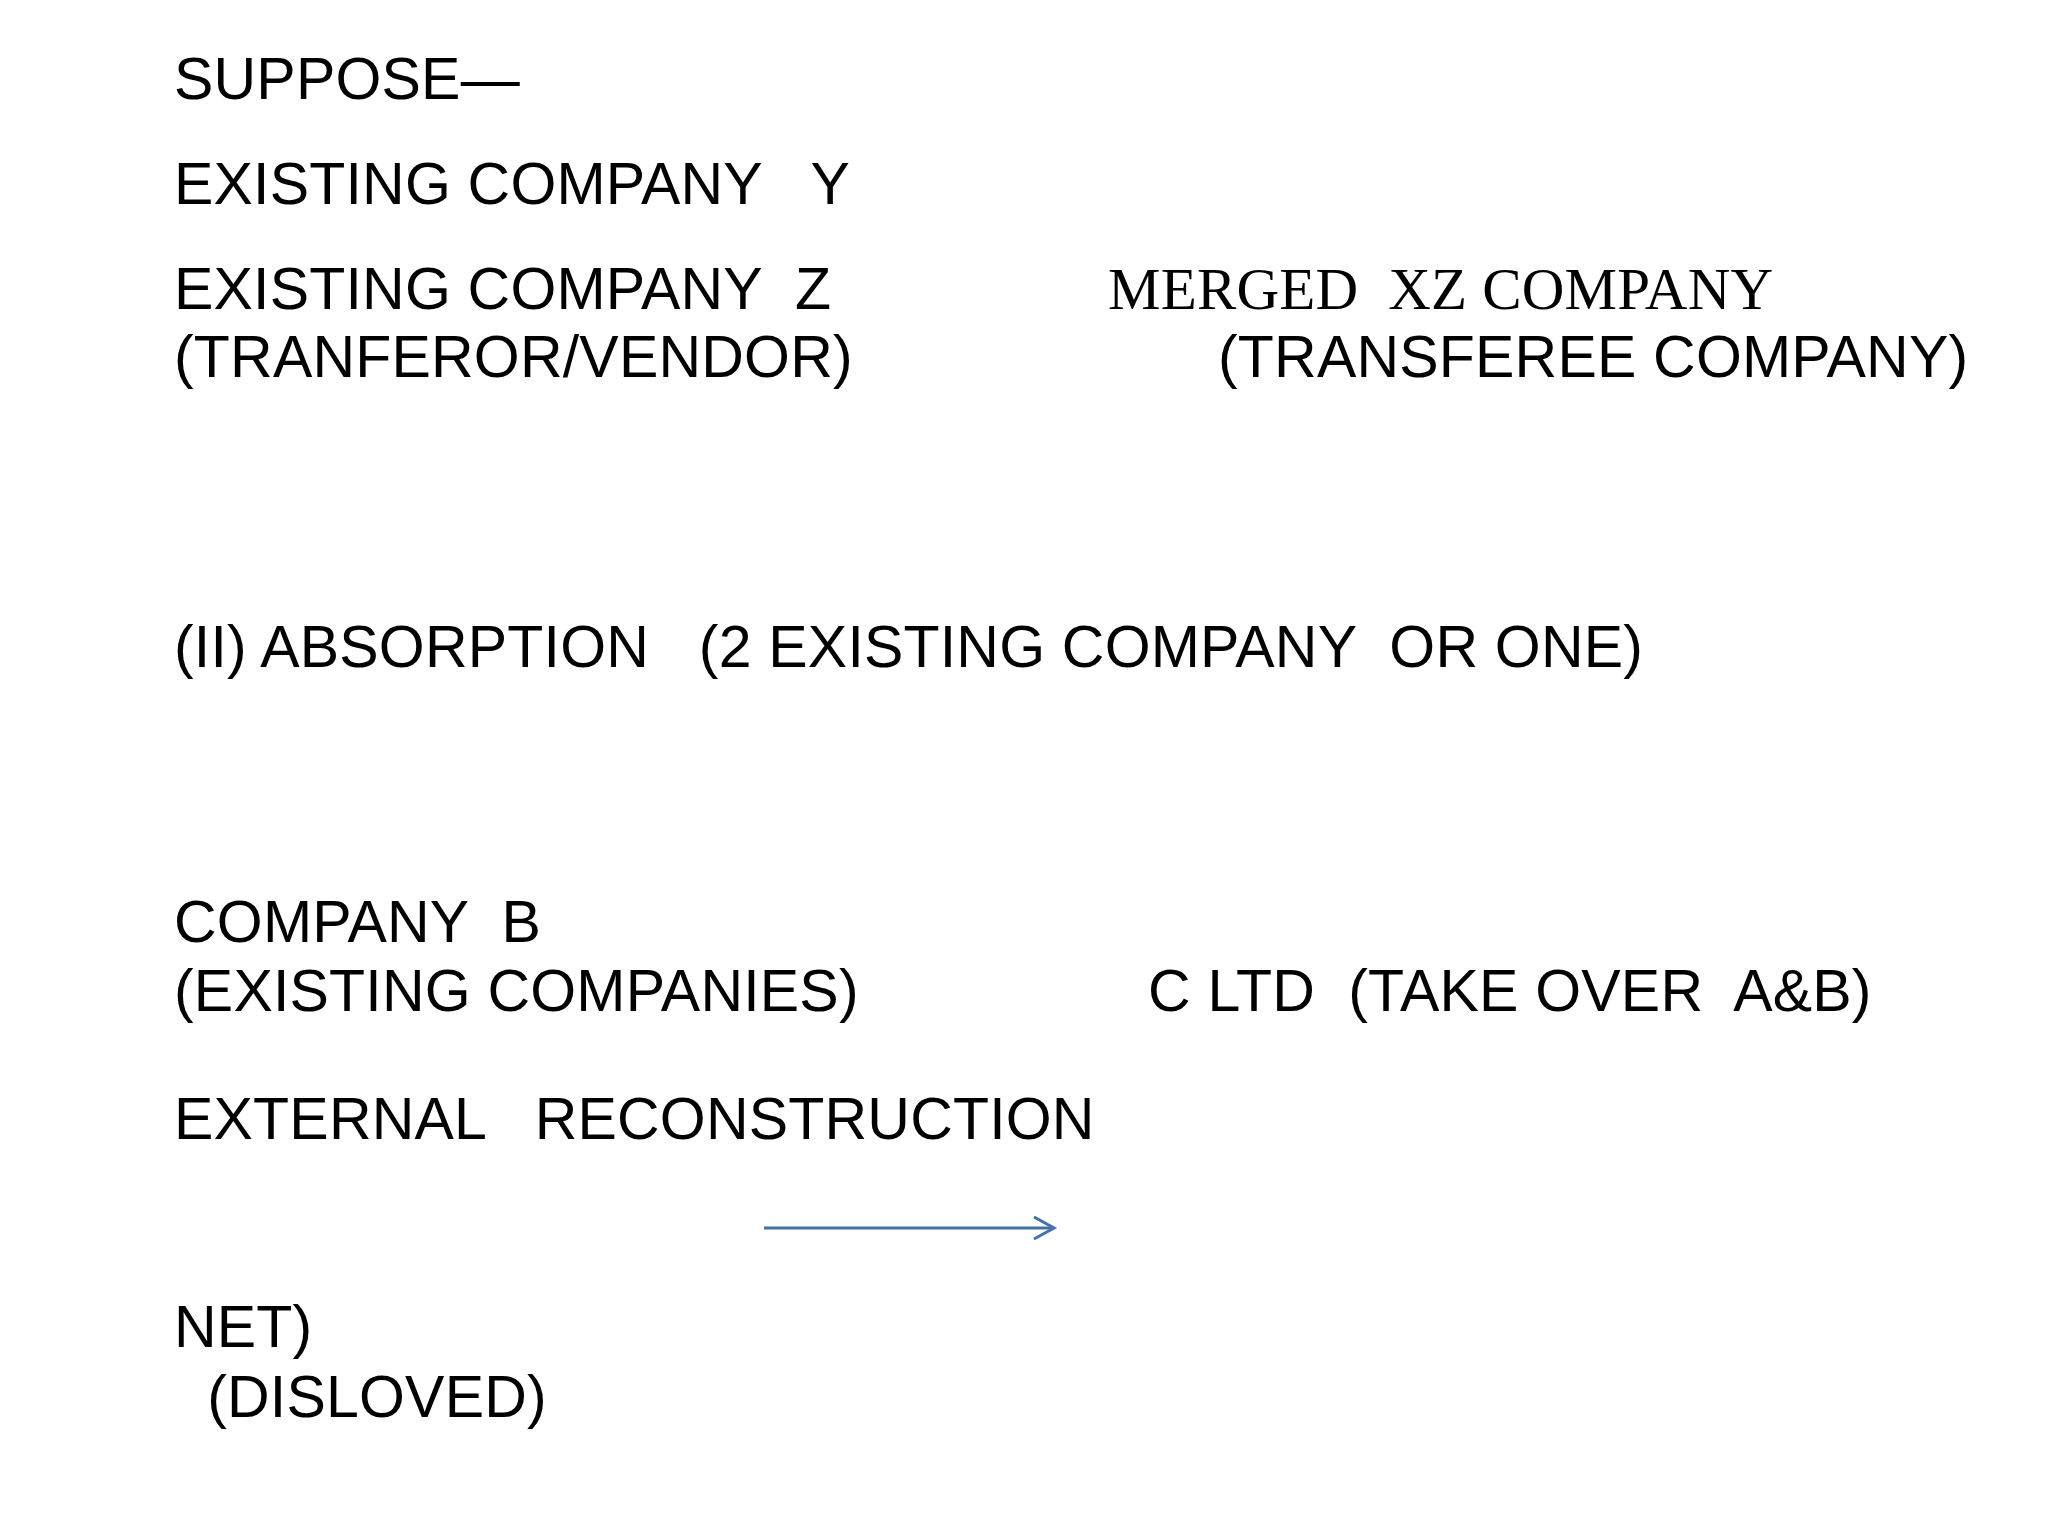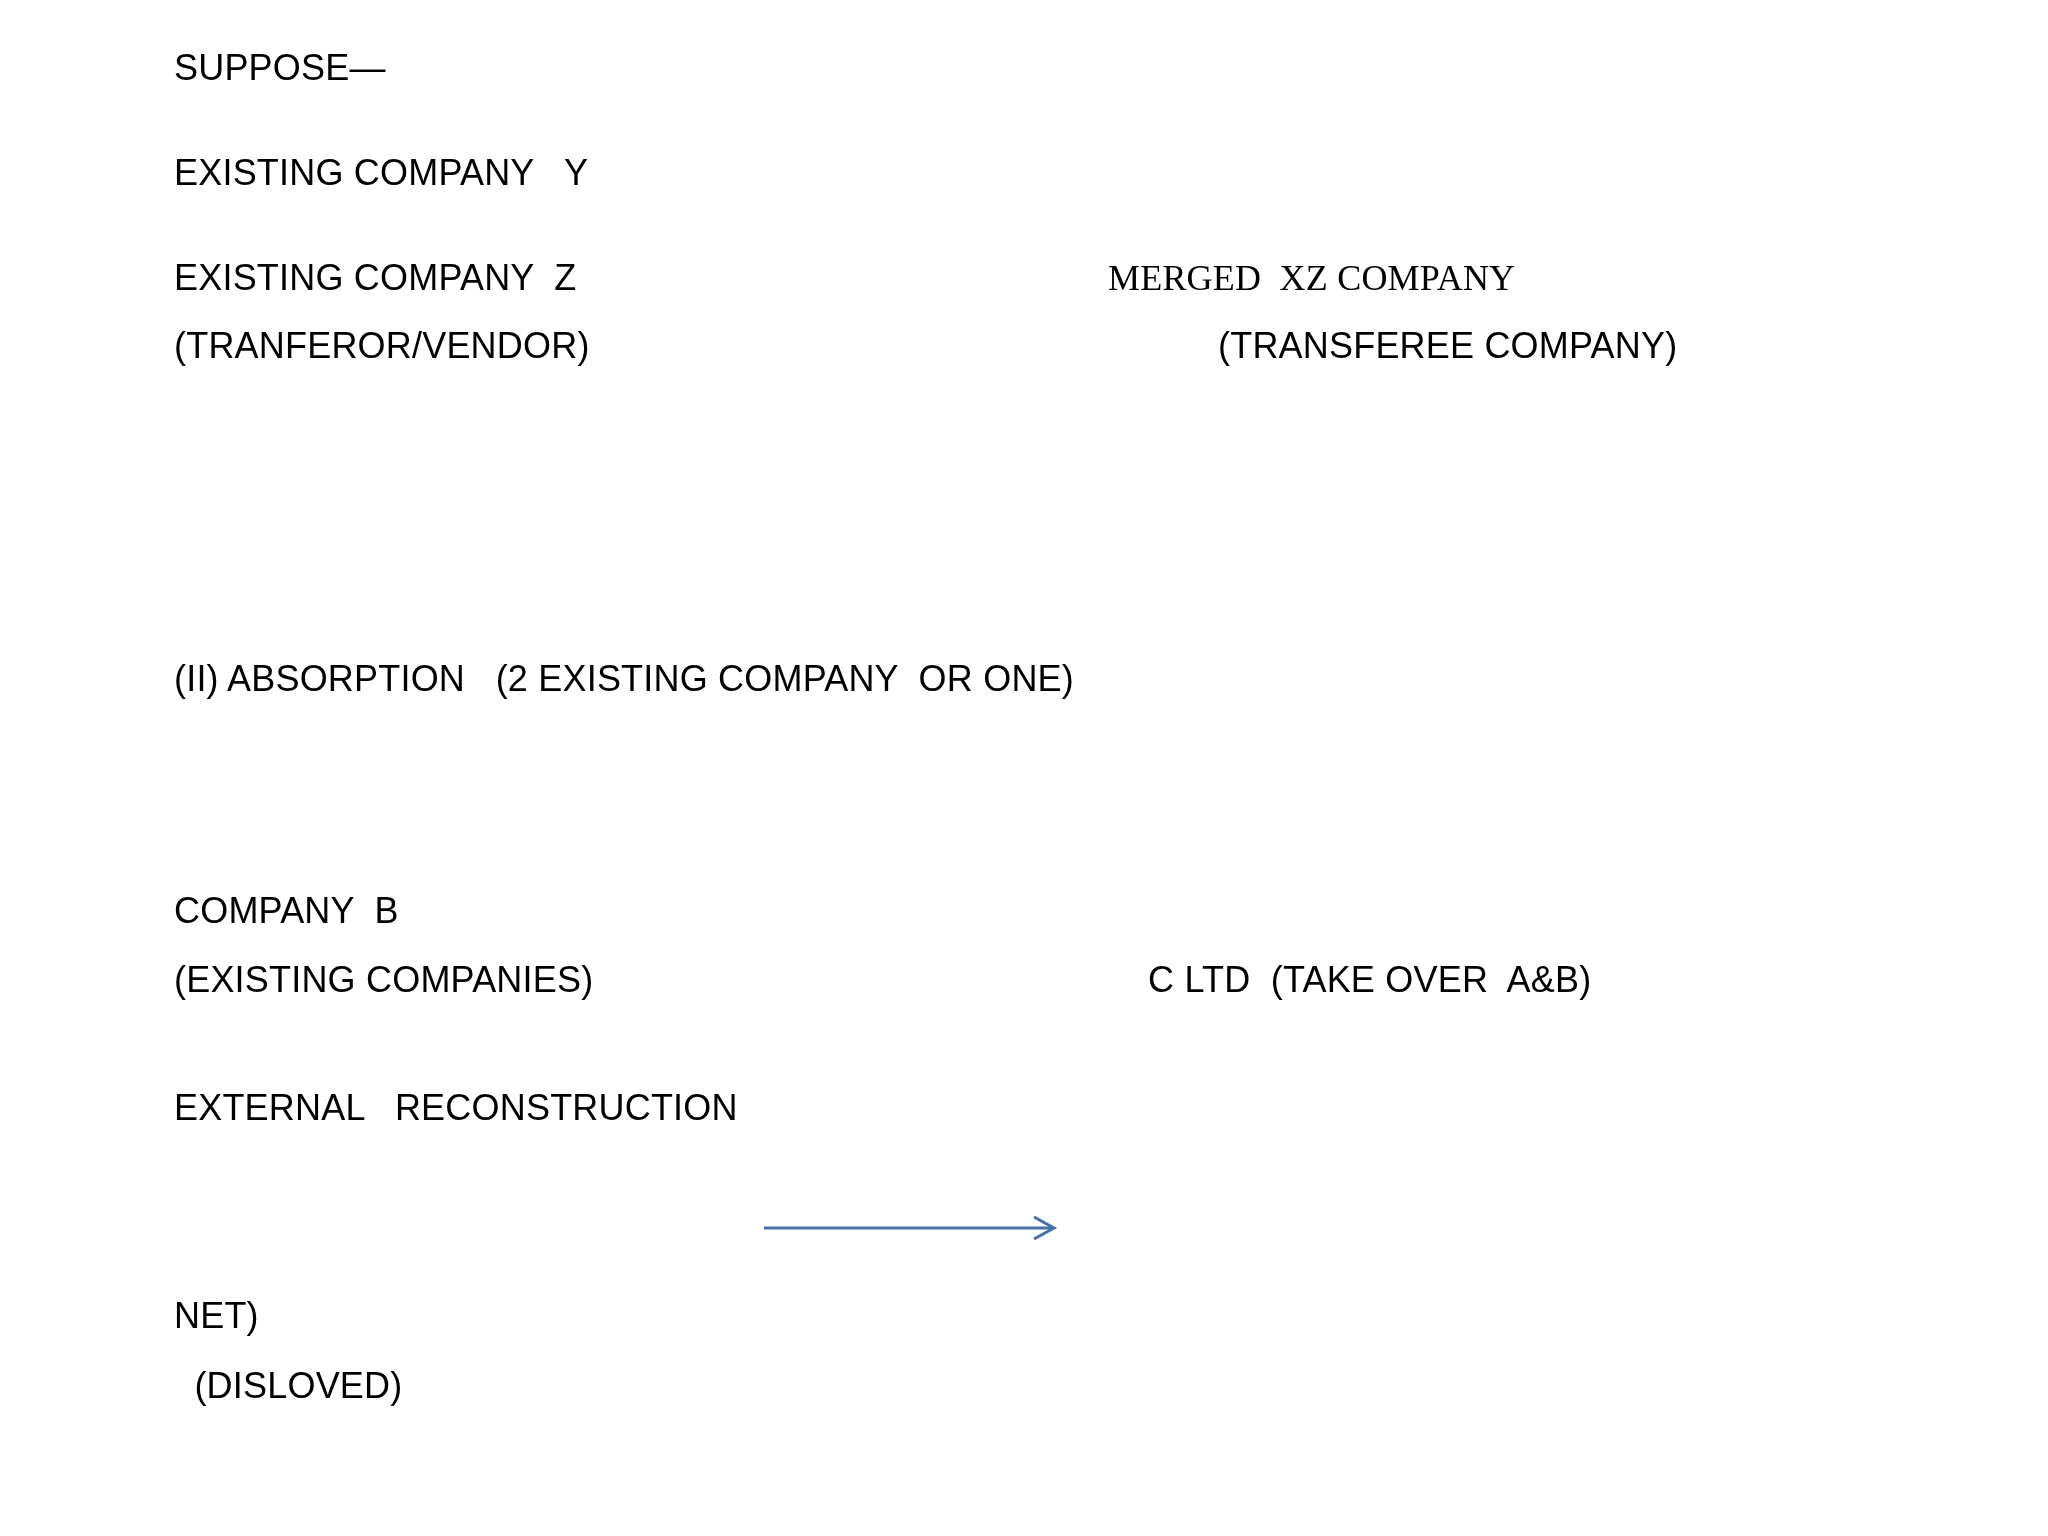--- a/index.html
+++ b/index.html
@@ -18,21 +18,21 @@
   }
   .slide {
     position: absolute;
     inset: 0;
     background: #ffffff;
   }
   
   .line {
     position: absolute;
     white-space: pre;
-    font-size: 36px;
+    font-size: 59px;
     line-height: 1.0;
     letter-spacing: 0.2px;
     color: #000000;
     font-weight: 400;
   }
   .col-left  { left: 174px; }
 
   
   .arrow-wrap {
     position: absolute;
@@ -54,21 +54,21 @@
   <div class="line col-left" style="top: 155px;">EXISTING COMPANY   Y</div>
 
   <div class="line col-left" style="top: 260px;">EXISTING COMPANY  Z</div>
 
   <div class="line col-left" style="top: 328px;">(TRANFEROR/VENDOR)</div>
 
   <div class="line" style="top: 260px; left: 1108px; font-family: Liberation Serif, serif;">MERGED  XZ COMPANY</div>
 
   <div class="line" style="top: 328px; left: 1218px;">(TRANSFEREE COMPANY)</div>
 
-  <div class="line col-left" style="top: 618px; margin-top: 43px;">(II) ABSORPTION   (2 EXISTING COMPANY  OR ONE)</div>
+  <div class="line col-left" style="top: 618px;">(II) ABSORPTION   (2 EXISTING COMPANY  OR ONE)</div>
 
 
   <div class="line col-left" style="top: 893px;">COMPANY  B</div>
 
   <div class="line col-left" style="top: 962px;">(EXISTING COMPANIES)</div>
 
   <div class="line" style="top: 962px; left: 1148px;">C LTD  (TAKE OVER  A&amp;B)</div>
 
   <div class="line col-left" style="top: 1090px;">EXTERNAL   RECONSTRUCTION</div>
 

